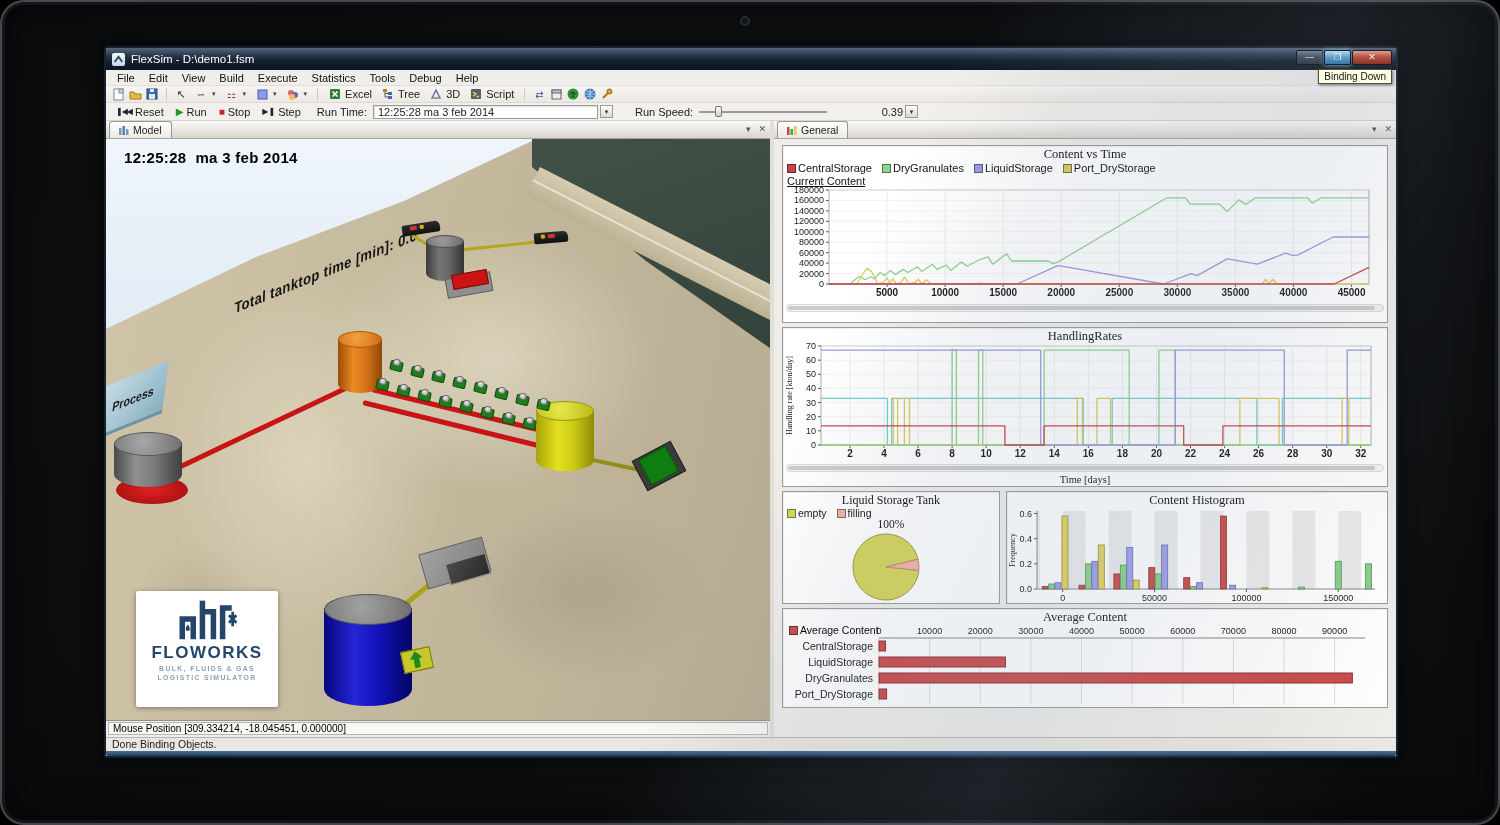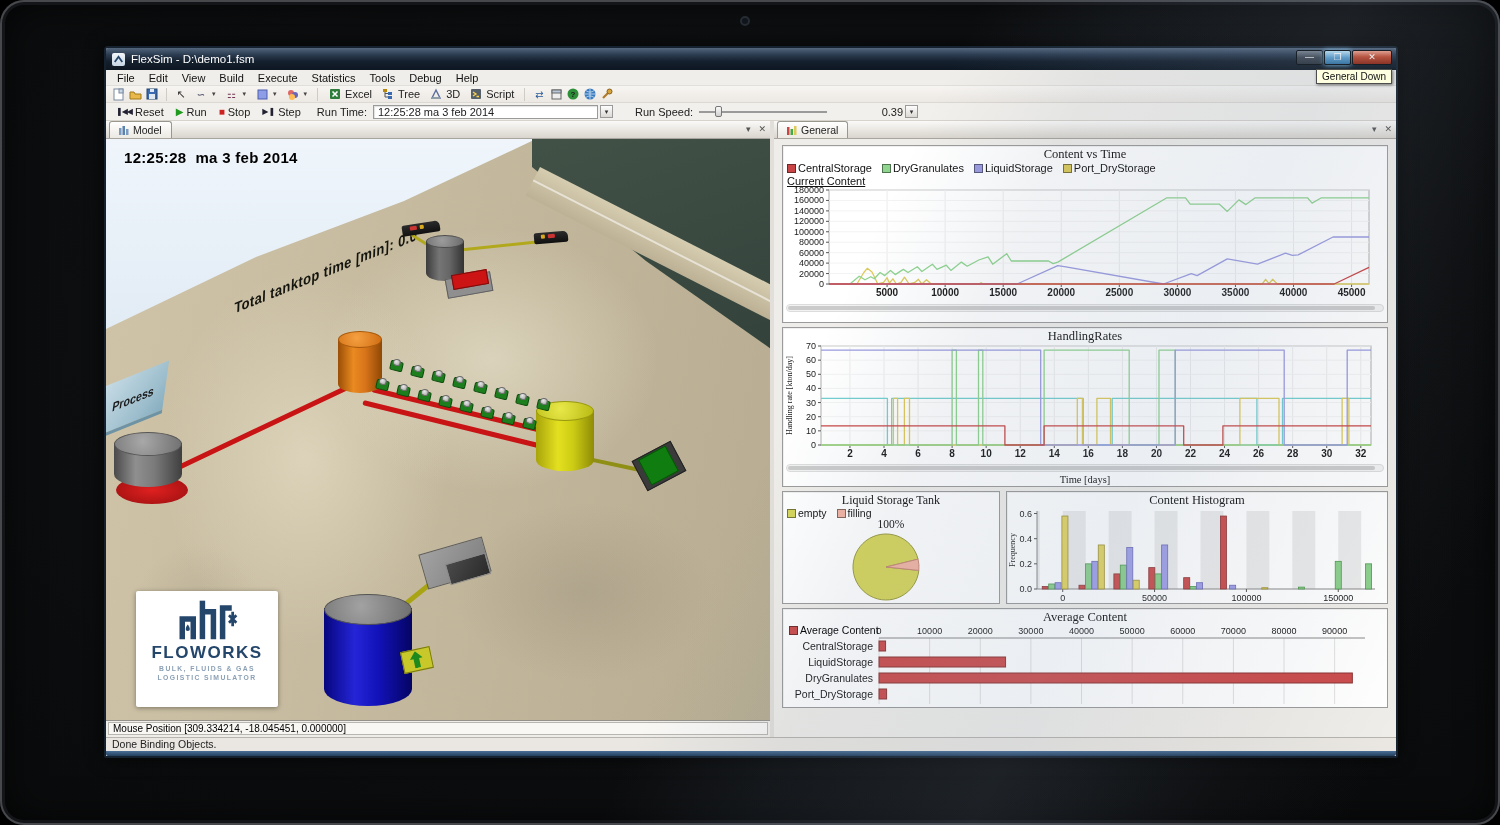--- a/index.html
+++ b/index.html
@@ -120,21 +120,21 @@
         <svg width="9" height="8" viewBox="0 0 12 10">
             <polyline points="1,9 6,2 11,9" fill="none" stroke="#24466b" stroke-width="2.4"></polyline>
           </svg>
       </span>
       <span>FlexSim - D:\demo1.fsm</span>
       <span class="winbtns">
         <span class="winbtn min">—</span>
         <span class="winbtn res">❐</span>
         <span class="winbtn cls">✕</span>
       </span>
-      <span class="tooltip">General Down</span>
+      <span class="tooltip">Binding Down</span>
     </div>
 
     <div class="menubar">
       <span>File</span>
       <span>Edit</span>
       <span>View</span>
       <span>Build</span>
       <span>Execute</span>
       <span>Statistics</span>
       <span>Tools</span>

